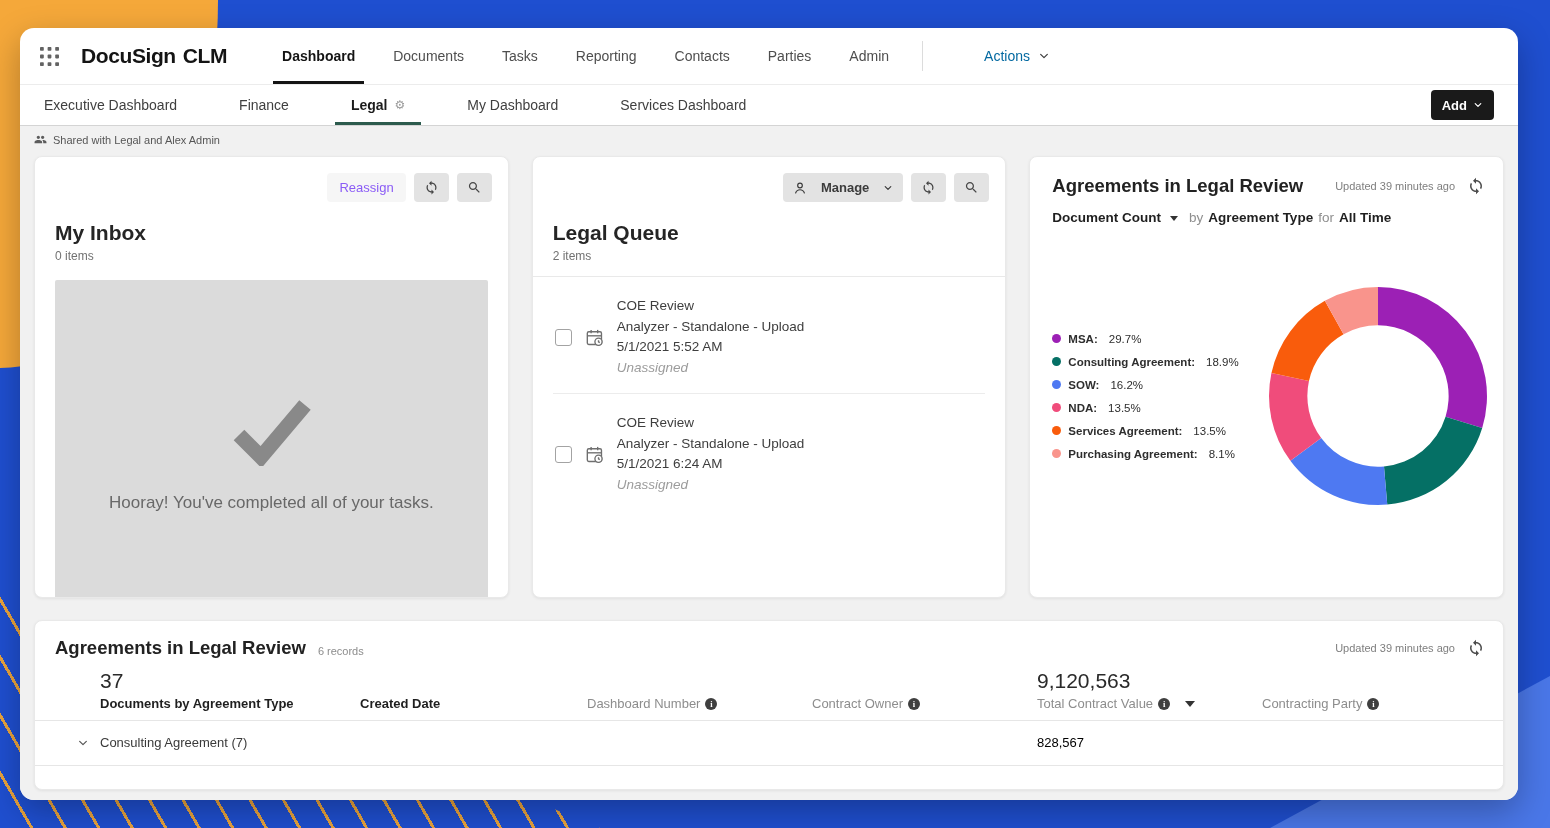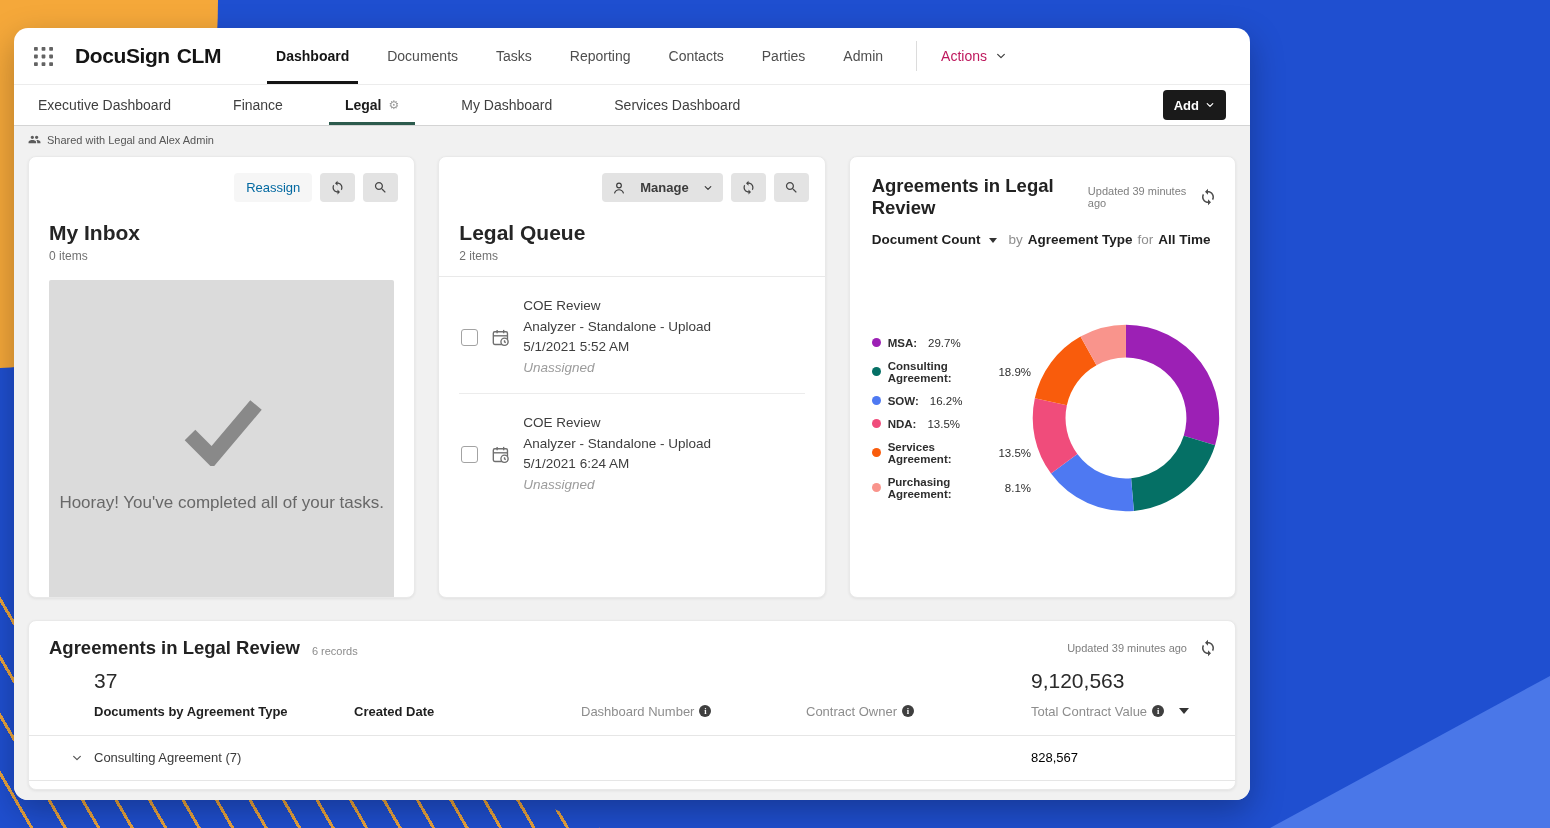--- a/index.html
+++ b/index.html
@@ -9,34 +9,34 @@
   
   .bg-orange { position:absolute; left:0; top:0; width:218px; height:368px; background:#f5a83a;
                border-bottom-right-radius:218px 368px; }
   .bg-stripes { position:absolute; left:0; bottom:0; width:600px; height:248px;
                 background:repeating-linear-gradient(60deg, transparent 0 26px, #e9a43e 26px 29px);
                 clip-path:polygon(0 0, 100% 100%, 0 100%); }
   .bg-lightblue { position:absolute; right:0; bottom:0; width:280px; height:152px; background:#4a77e8;
                   clip-path:polygon(100% 0, 100% 100%, 0 100%); }
 
   
-  .window { position:absolute; left:14px; top:28px; width:1236px; height:772px; background:#fff;
+  .window { position:absolute; left:20px; top:28px; width:1498px; height:772px; background:#fff;
             border-radius:14px; overflow:hidden; box-shadow:0 12px 34px rgba(0,0,0,.28); }
 
   
   .topnav { height:57px; display:flex; align-items:center; padding:0 20px; border-bottom:1px solid #ececec; }
   .waffle { width:19px; height:19px; display:block; }
   .logo { margin-left:22px; font-size:21px; font-weight:800; color:#141414; letter-spacing:-0.4px; display:flex; gap:7px; }
   .navlist { display:flex; margin-left:36px; height:100%; }
   .navitem { position:relative; height:100%; display:flex; align-items:center; padding:14px 19px;
              font-size:14px; color:#4e4e4e; font-weight:500; cursor:pointer; }
   .navitem.active { color:#141414; font-weight:700; }
   .navitem.active::after { content:""; position:absolute; left:10px; right:10px; bottom:0; height:3px; background:#141414; }
   .nav-divider { width:1px; height:30px; background:#dcdcdc; margin:0 16px 0 14px; }
-  .actions { display:flex; align-items:center; gap:8px; font-size:14px; color:#be185d; font-weight:500; padding:0 8px; cursor:pointer; }
+  .actions { display:flex; align-items:center; gap:8px; font-size:14px; color:#0369a1; font-weight:500; padding:0 8px; cursor:pointer;margin-left:37px; }
 
   
   .tabbar { height:41px; display:flex; align-items:center; padding:0 24px; border-bottom:1px solid #d4d4d4; }
   .tab { position:relative; height:100%; display:flex; align-items:center; font-size:14px; color:#3f3f3f; margin-right:62px; cursor:pointer; }
   .tab.active { font-weight:700; color:#1c1c1c; }
   .tab.active::after { content:""; position:absolute; left:-16px; right:-16px; bottom:0; height:3px; background:#2c5b4d; }
   .tab .gear { margin-left:7px; font-size:12px; color:#9a9a9a; line-height:1; }
   .add-btn { margin-left:auto; height:30px; background:#1a1a1a; color:#fff; border:none; border-radius:4px;
              font-size:13px; font-weight:600; display:flex; align-items:center; gap:6px; padding:0 11px; cursor:pointer;
              font-family:inherit; }
@@ -47,21 +47,21 @@
   .row1 { display:flex; gap:23px; height:442px; margin-top:3px; }
   .card { background:#fff; border:1px solid #e9e9e9; border-radius:8px; box-shadow:0 1px 3px rgba(0,0,0,.07); flex:1; overflow:hidden; }
 
   .card-head { display:flex; justify-content:space-between; align-items:flex-start; padding:16px 16px 0 20px; }
   .card-title { font-size:21px; font-weight:700; color:#252525;margin-top:48px; }
   .card-count { font-size:12px; color:#717171; margin-top:4px; }
   .btn-row { display:flex; gap:8px; }
   .btn { height:29px; border:none; border-radius:4px; background:#e3e3e3; color:#3c3c3c; font-size:13px;
          display:flex; align-items:center; justify-content:center; cursor:pointer; font-family:inherit; }
   .btn.icon-btn { width:35px; }
-  .btn.disabled { background:#f6f6f6; color:#0369a1; cursor:default; padding:0 12px; }
+  .btn.disabled { background:#f6f6f6; color:#8b5cf6; cursor:default; padding:0 12px; }
   .btn.manage { padding:0 10px; gap:14px; font-weight:600; }
 
   
   .inbox-panel { margin:17px 20px 12px; height:349px; background:#dbdbdb; border-radius:2px;
                  display:flex; flex-direction:column; align-items:center; justify-content:center; gap:27px; }
   .inbox-msg { font-size:17px; color:#686868; }
 
   
   .q-list { margin-top:13px; border-top:1px solid #e9e9e9; }
   .q-item { display:flex; align-items:center; gap:13px; padding:19px 24px 15px 22px; }

